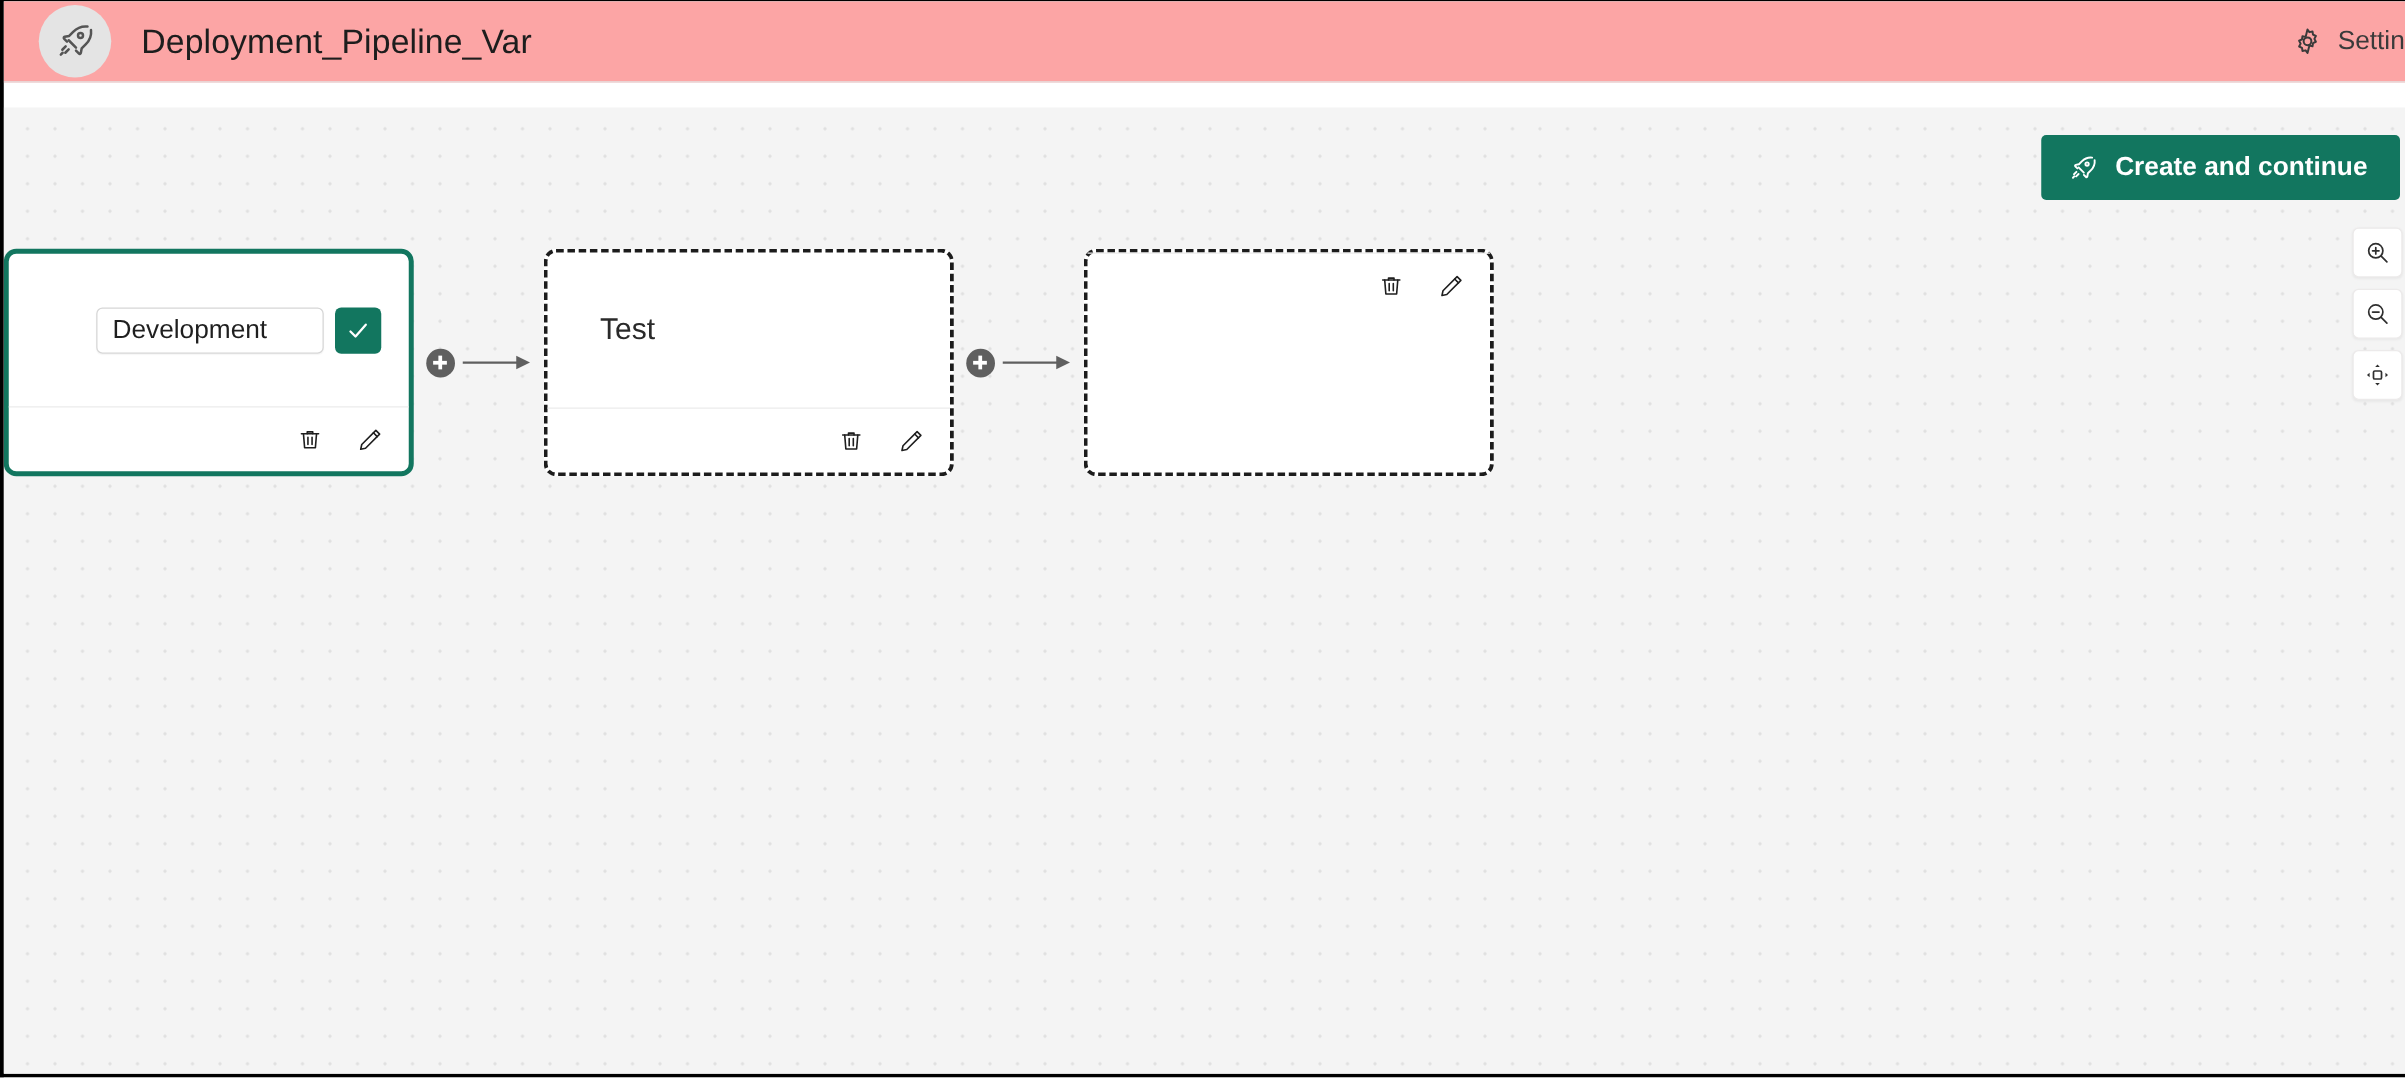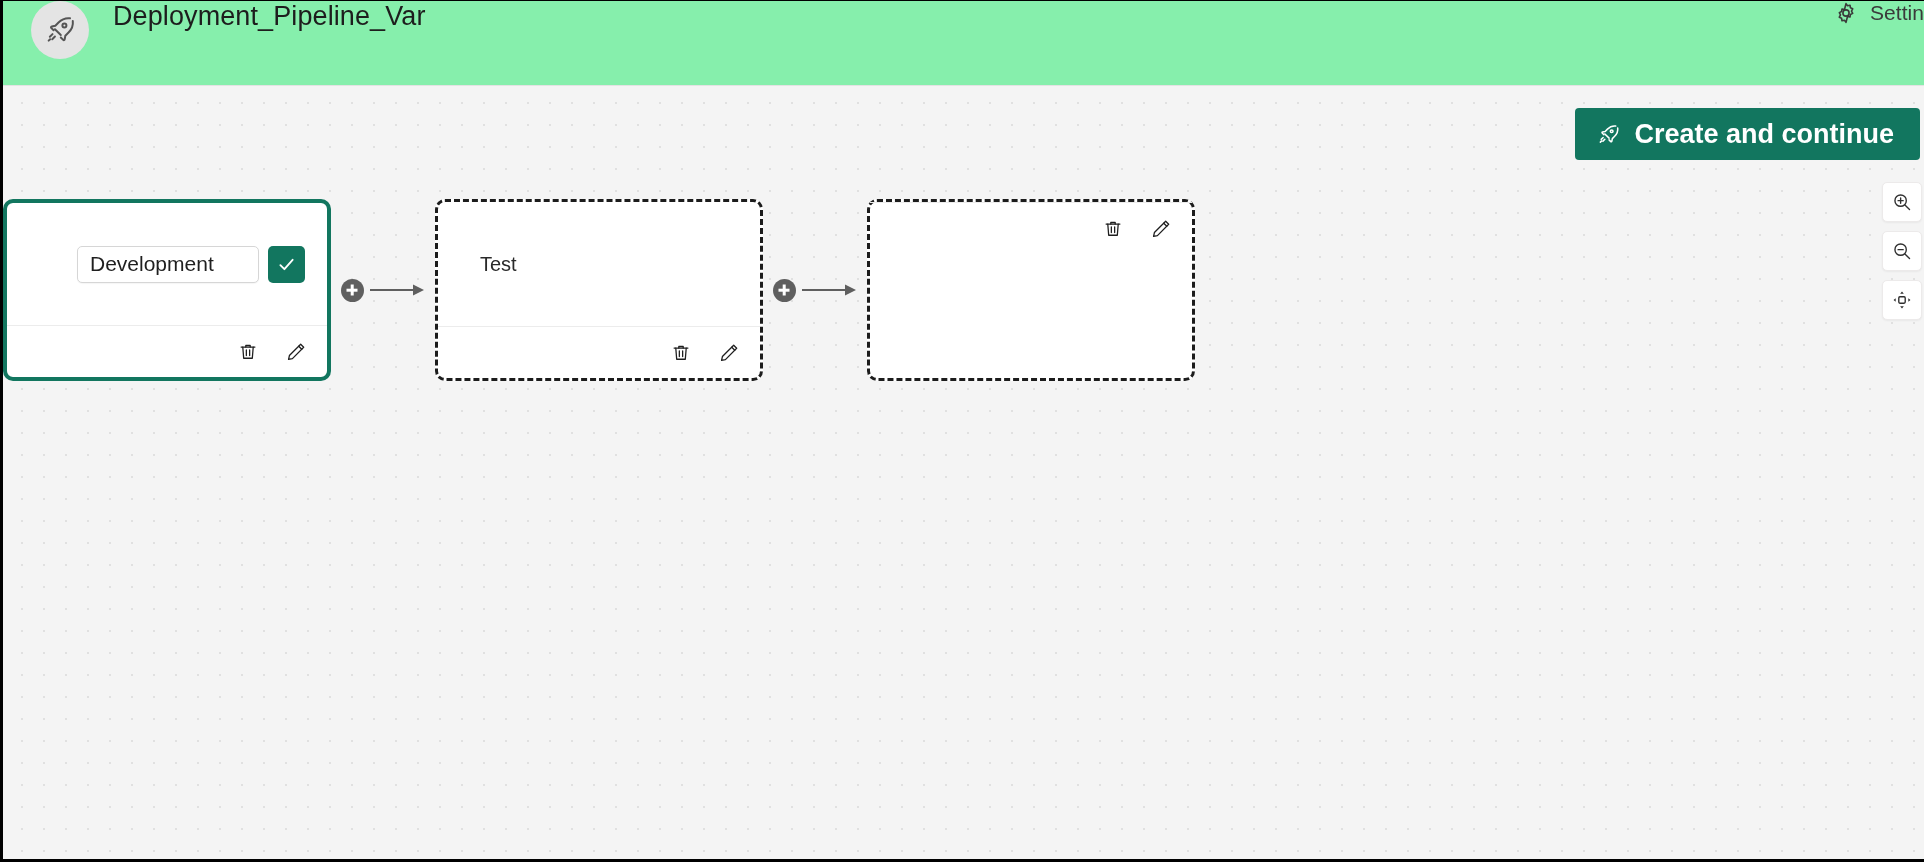--- a/index.html
+++ b/index.html
@@ -21,25 +21,25 @@
     border-bottom: 3px solid #000000;
     border-top: 1px solid #000000;
     background: #ffffff;
     overflow: hidden;
   }
 
   
   .header {
     position: absolute;
     top: 0; left: 0; right: 0;
-    height: 85px;
-    background: #86efac;
+    height: 65px;
+    background: #fca5a5;
     border-bottom: 1px solid #e3e3e3;
     display: flex;
-    align-items: flex-start;
+    align-items: center;
     padding: 0 0 0 28px;
     z-index: 20;
   }
   .app-badge {
     width: 58px; height: 58px;
     border-radius: 50%;
     background: #e4e4e4;
     display: flex; align-items: center; justify-content: center;
     flex: 0 0 auto;
   }
@@ -83,21 +83,21 @@
   .create-btn {
     position: absolute;
     top: 22px;
     right: 4px;
     height: 52px;
     padding: 0 26px 0 22px;
     background: #12765f;
     color: #ffffff;
     border: none;
     border-radius: 4px;
-    font-size: 27px;
+    font-size: 21px;
     font-weight: bold;
     font-family: inherit;
     display: flex; align-items: center; gap: 14px;
     cursor: pointer;
     z-index: 10;
   }
   .create-btn svg { width: 23px; height: 23px; flex: 0 0 auto; }
 
   
   .zoom-stack {
@@ -147,21 +147,21 @@
     border: 4px solid #12765f;
   }
 
   .node-body {
     flex: 1 1 auto;
     display: flex;
     align-items: center;
     padding: 0 22px 0 42px;
   }
   .node-label {
-    font-size: 20px;
+    font-size: 24px;
     color: #2a2a2a;
   }
 
   .name-editor {
     display: flex;
     align-items: center;
     gap: 9px;
     padding-left: 28px;
   }
   .name-input {

